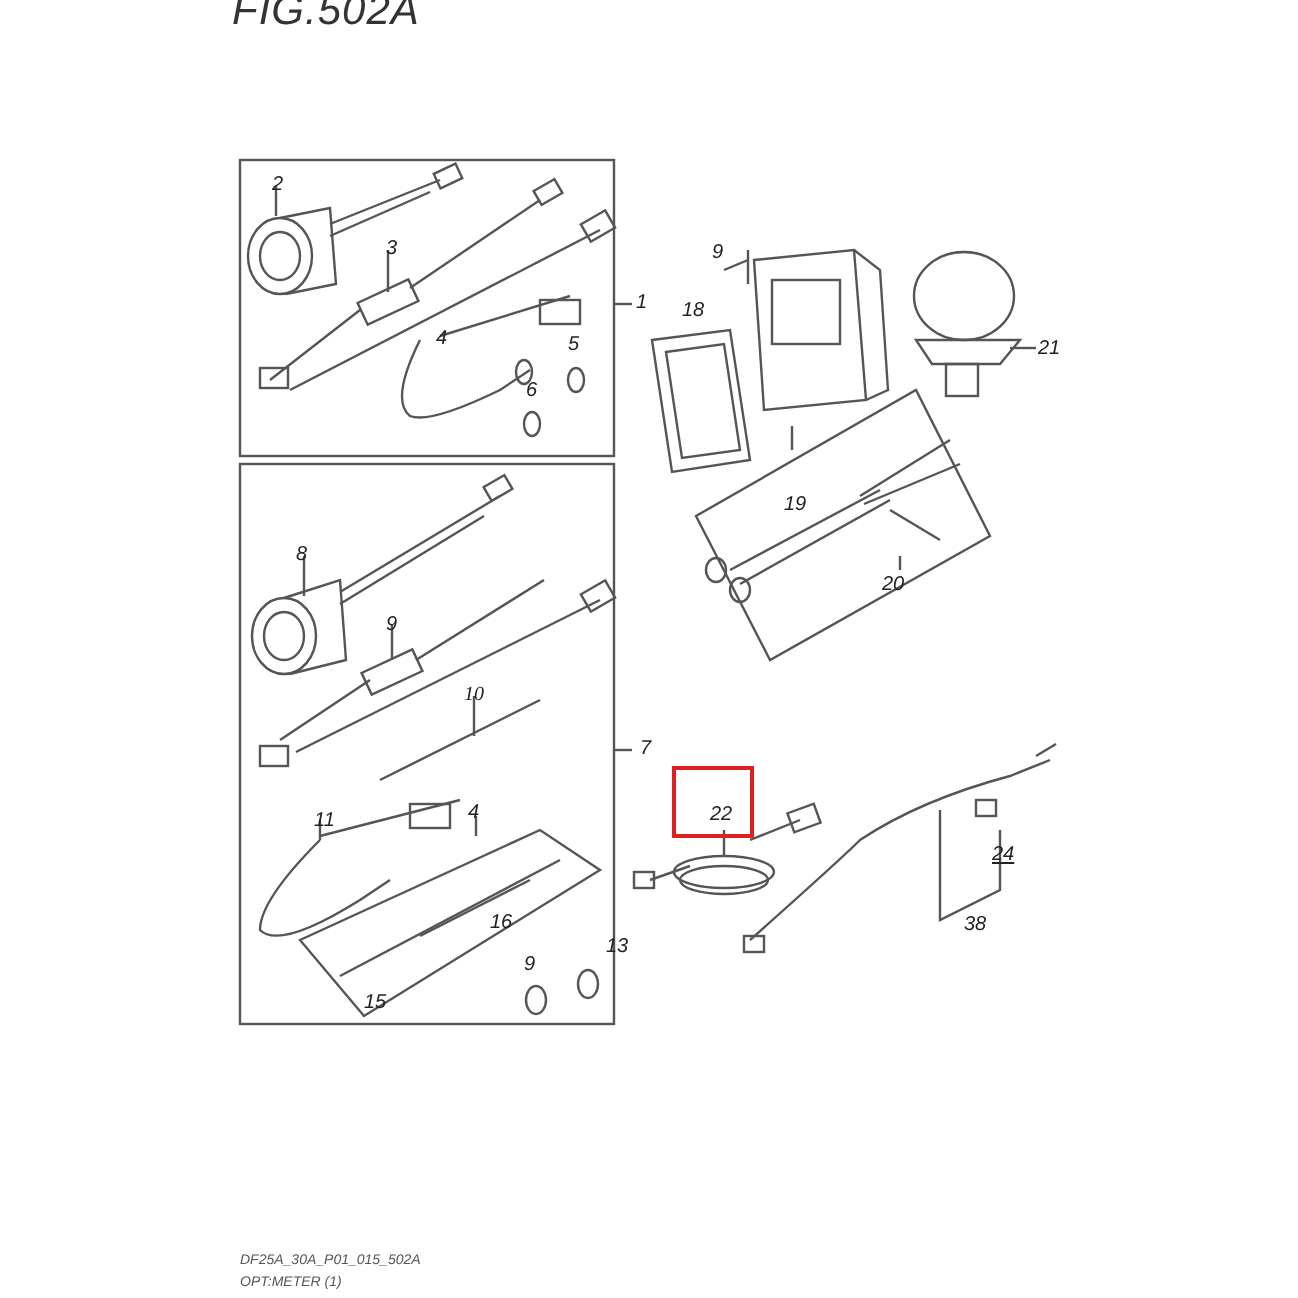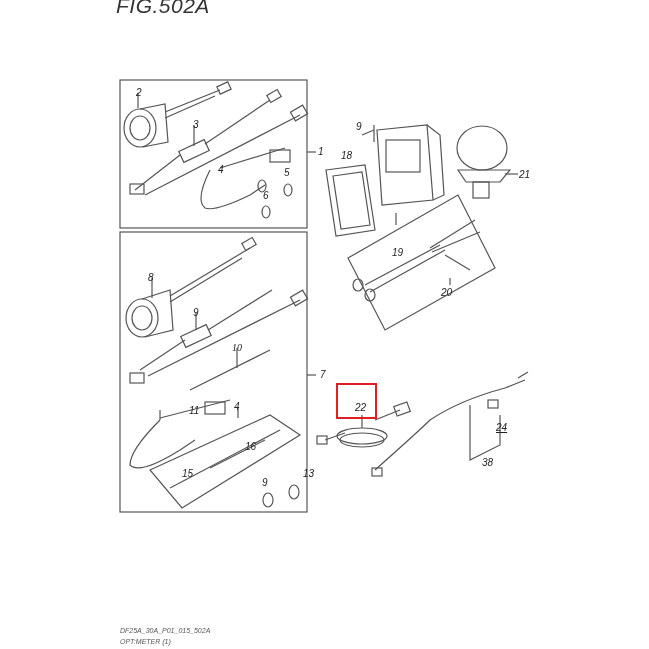--- a/index.html
+++ b/index.html
@@ -127,26 +127,26 @@
     <span class="callout" style="left: 318px; top: 146px;">1</span>
     <span class="callout" style="left: 136px; top: 87px;">2</span>
     <span class="callout" style="left: 193px; top: 119px;">3</span>
     <span class="callout" style="left: 218px; top: 164px;">4</span>
     <span class="callout" style="left: 284px; top: 167px;">5</span>
     <span class="callout" style="left: 263px; top: 190px;">6</span>
     <span class="callout" style="left: 320px; top: 369px;">7</span>
     <span class="callout" style="left: 148px; top: 272px;">8</span>
     <span class="callout" style="left: 193px; top: 307px;">9</span>
     <span class="callout" style="left: 232px; top: 342px; font-family: Liberation Serif, serif;">10</span>
-    <span class="callout" style="left: 157px; top: 405px; margin-left: 32px;">11</span>
+    <span class="callout" style="left: 157px; top: 405px;">11</span>
     <span class="callout" style="left: 262px; top: 477px;">9</span>
     <span class="callout" style="left: 291px; top: 468px; margin-left: 12px;">13</span>
     <span class="callout" style="left: 234px; top: 401px;">4</span>
-    <span class="callout" style="left: 182px; top: 468px;">15</span>
-    <span class="callout" style="left: 245px; top: 441px;">16</span>
+    <span class="callout" style="left: 182px; top: 496px;">15</span>
+    <span class="callout" style="left: 245px; top: 456px;">16</span>
     <span class="callout" style="left: 356px; top: 121px;">9</span>
     <span class="callout" style="left: 341px; top: 150px; text-align: right;">18</span>
     <span class="callout" style="left: 392px; top: 207px; margin-top: 40px;">19</span>
     <span class="callout" style="left: 441px; top: 287px; font-style: italic;">20</span>
     <span class="callout" style="left: 519px; top: 169px; font-style: italic;">21</span>
     <span class="callout" style="left: 355px; top: 402px; text-align: center;">22</span>
     <span class="callout" style="left: 482px; top: 457px;">38</span>
     <span class="callout" style="left: 496px; top: 422px; text-decoration: underline;">24</span>
   </div>
 

